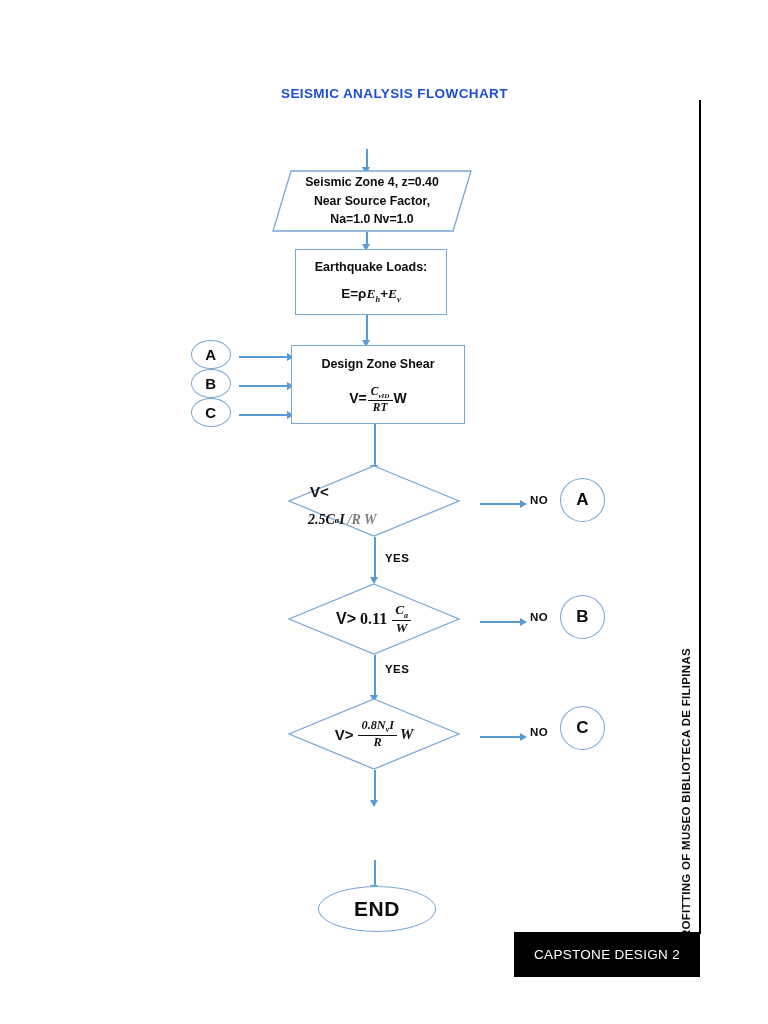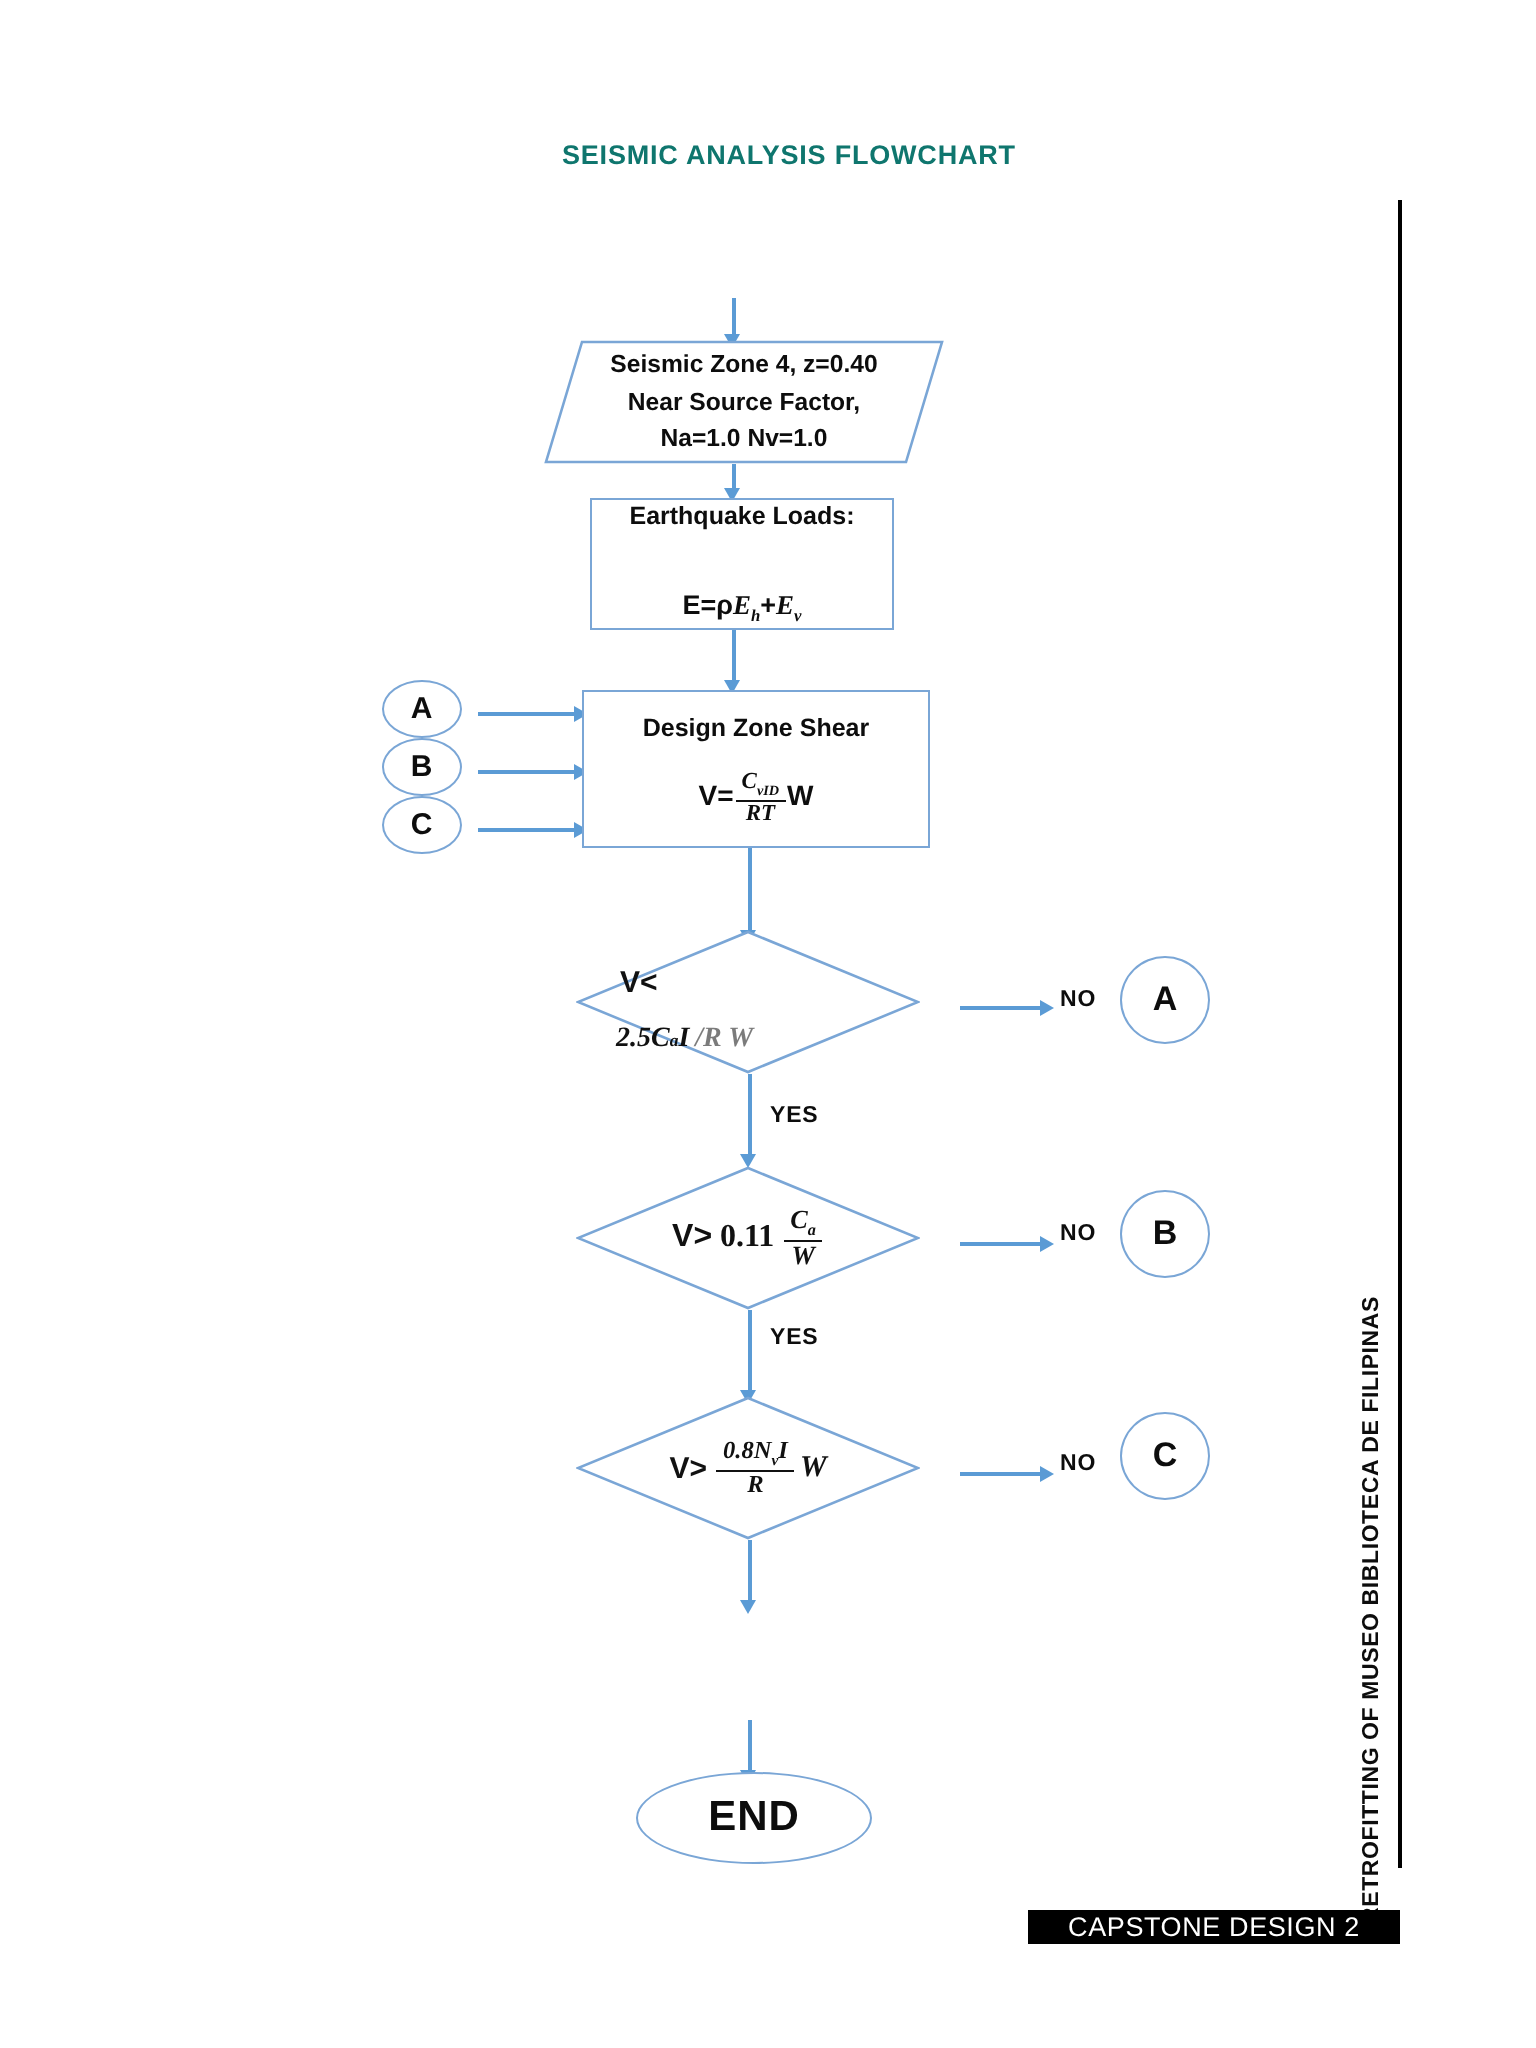--- a/index.html
+++ b/index.html
@@ -10,23 +10,23 @@
     position:relative;
     overflow:hidden;
   }
   .page{position:absolute;left:0;top:0;width:768px;height:1024px;}
 
   
   .abs{position:absolute;}
 
   
   .chart-title{
-    left:281px;top:70px;
+    left:281px;top:86px;
     font-size:13.5px;font-weight:bold;letter-spacing:.4px;
-    color:#0f766e;white-space:nowrap;
+    color:#1d4ed8;white-space:nowrap;
   }
 
   
   .ellipse{
     border:1.4px solid #7aa6d6;border-radius:50%;
     background:#fff;display:flex;align-items:center;justify-content:center;
     box-sizing:border-box;
   }
   .ellipse .lbl{font-size:21px;font-weight:bold;color:#0d0d0d;letter-spacing:.5px;}
 
@@ -119,21 +119,21 @@
         <div>Na=1.0 Nv=1.0</div>
       </div>
     </div>
   </div>
 
   <div class="abs" style="left:366px;top:232px;">
     <div class="varrow" style="height:12px;"></div>
     <div class="vhead" style="margin-left:-3.7px;"></div>
   </div>
 
-  <div class="abs rect" style="left:295px;top:249px;width:152px;height:66px;justify-content:space-between;">
+  <div class="abs rect" style="left:295px;top:249px;width:152px;height:66px;">
     <div class="lbl">Earthquake Loads:</div>
     <div class="lbl" style="margin-top:9px;font-size:13.5px;">
       <span>E=ρ</span><span class="it">E</span><sub class="it">h</sub><span>+</span><span class="it">E</span><sub class="it">v</sub>
     </div>
   </div>
 
   <div class="abs" style="left:366px;top:315px;">
     <div class="varrow" style="height:25px;"></div>
     <div class="vhead" style="margin-left:-3.7px;"></div>
   </div>
@@ -272,17 +272,17 @@
   </div>
 
   <div class="abs ellipse" style="left:318px;top:886px;width:118px;height:46px;">
     <span class="lbl">END</span>
   </div>
 
   <div class="abs rightline" style="left:699px;top:100px;height:834px;"></div>
 
   <div class="abs vert-text" style="left:680px;top:648px;">RETROFITTING OF MUSEO BIBLIOTECA DE FILIPINAS</div>
 
-  <div class="abs banner" style="left:514px;top:932px;width:186px;height:17px;margin-top:23px;">
+  <div class="abs banner" style="left:514px;top:932px;width:186px;height:45px;">
     <span class="lbl">CAPSTONE DESIGN 2</span>
   </div>
 
 </div>
 
 </body></html>

